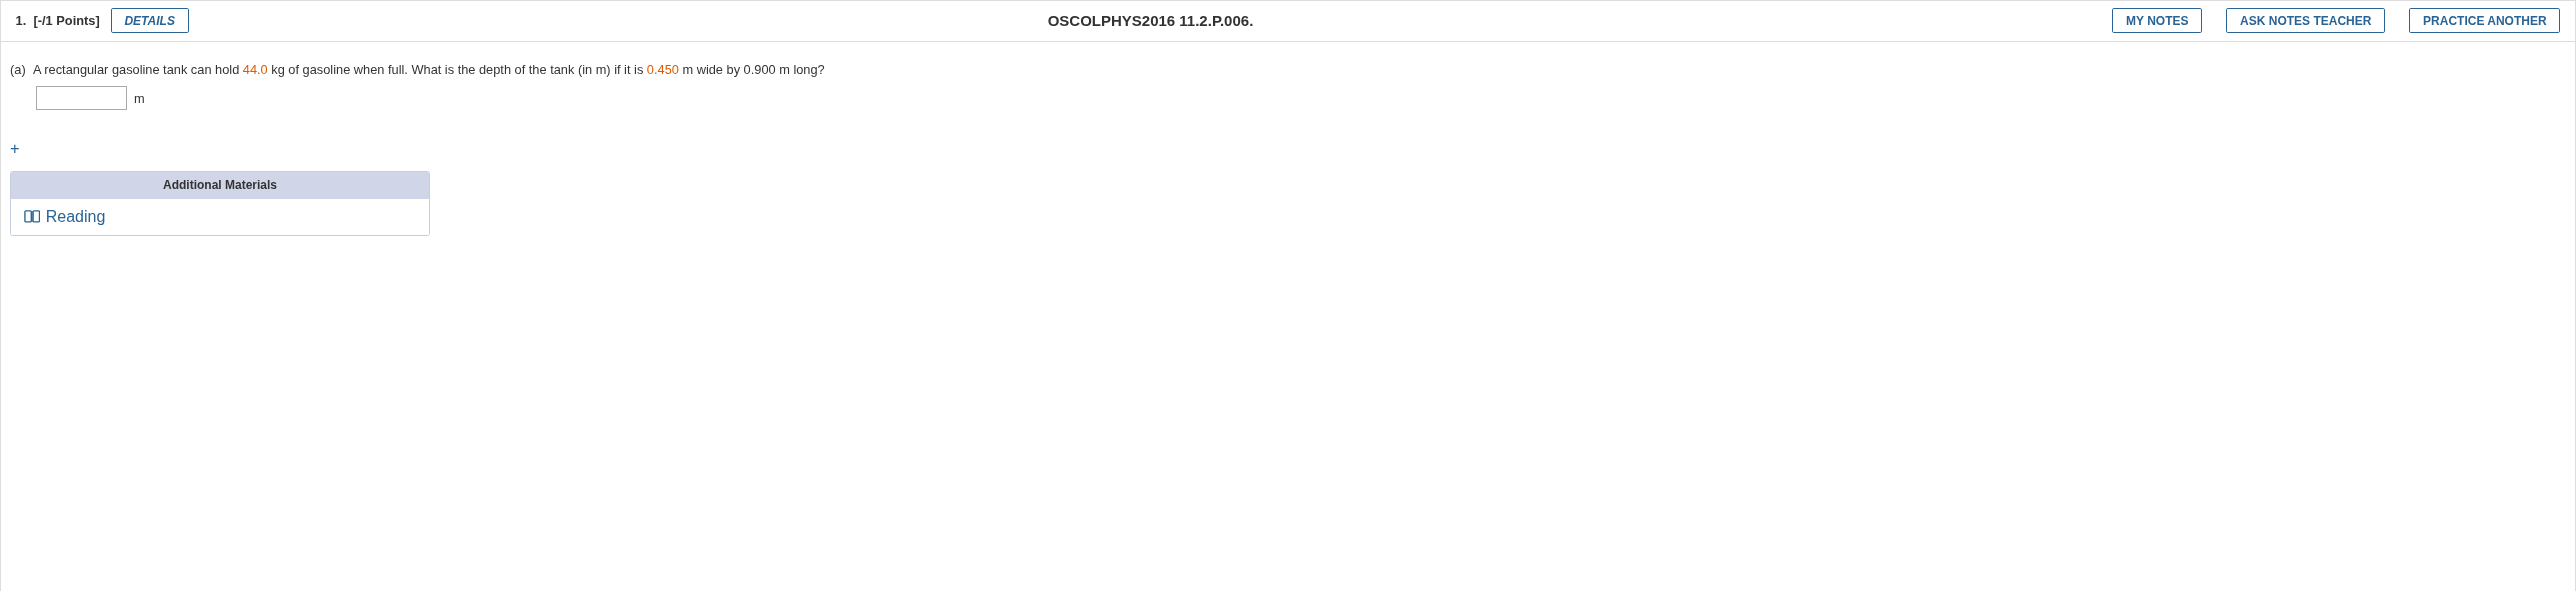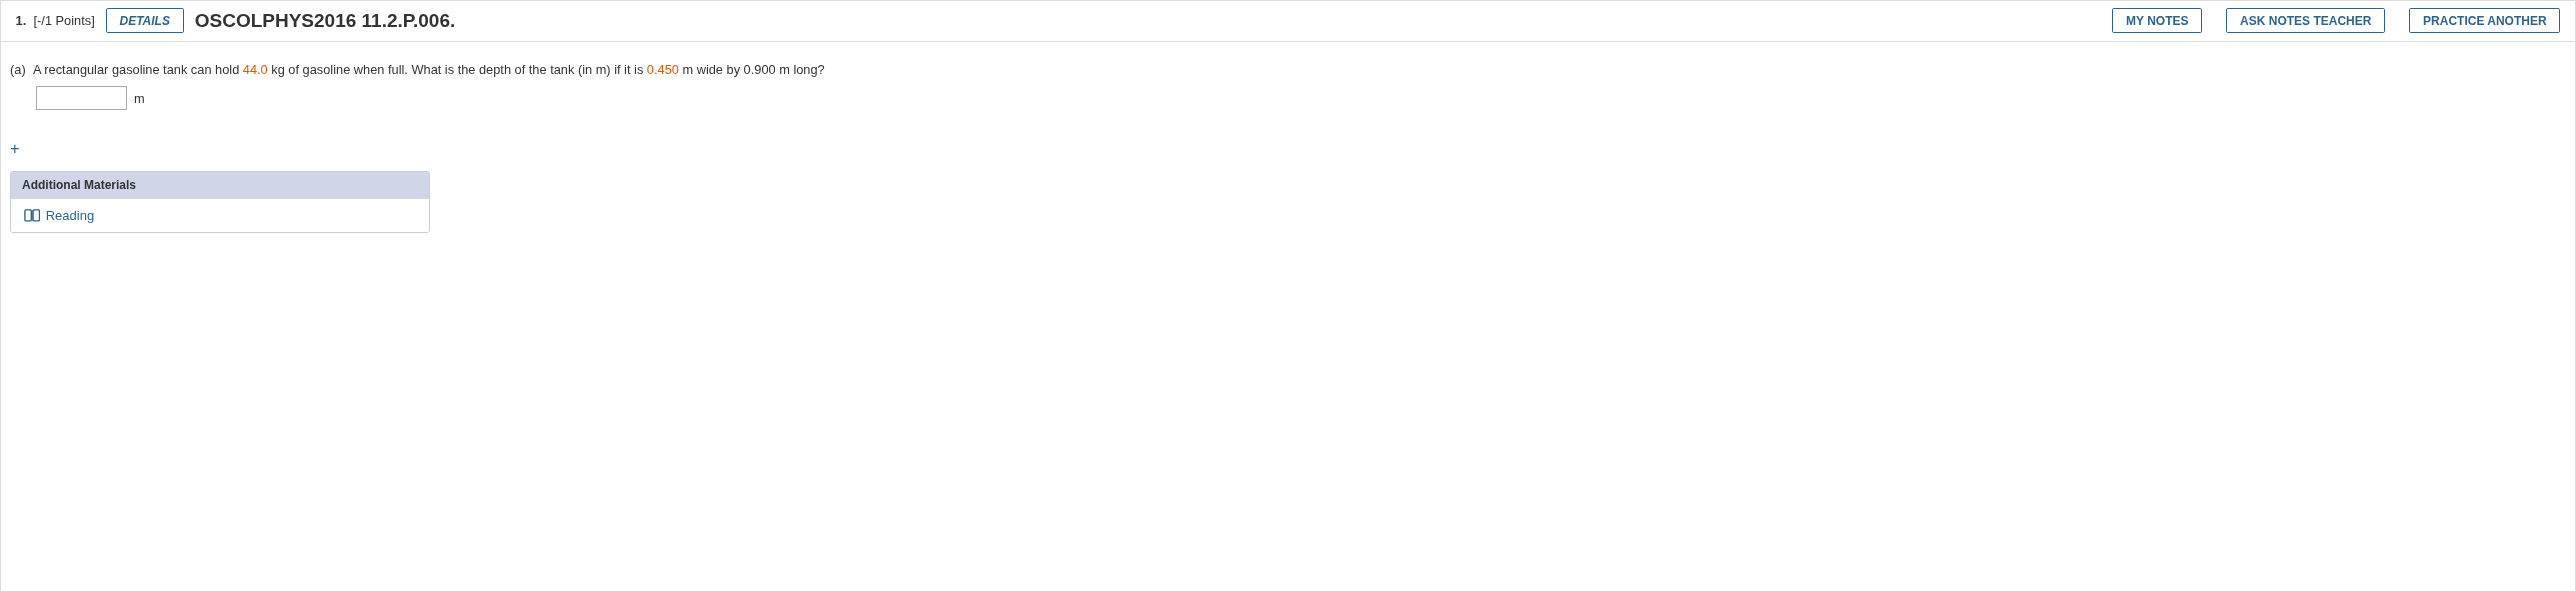--- a/index.html
+++ b/index.html
@@ -33,22 +33,23 @@
       background: #fff;
       padding: 4.6px 12.8px;
       font-size: 12px;
       font-weight: bold;
       cursor: pointer;
       border-radius: 1.8px;
       font-style: italic;
     }
     .problem-id {
       font-weight: bold;
-      font-size: 19px;
+      font-size: 15px;
       flex: 1;
+      text-align: center;
     }
     .header-actions {
       display: flex;
       gap: 24px;
       margin-left: auto;
     }
     .action-btn {
       border: 1.4px solid #2a6496;
       color: #2a6496;
       background: #fff;
@@ -97,50 +98,51 @@
       margin-top: 9px;
       margin-bottom: 12.8px;
       cursor: pointer;
       display: inline-block;
     }
     .additional-materials {
       border: 0.9px solid #c5cde0;
       border-radius: 2.7px;
       max-width: 420px;
       overflow: hidden;
+      text-align: center;
     }
     .additional-materials-header {
       background: #d0d5e8;
       padding: 6.4px 11px;
       font-weight: bold;
       font-size: 12px;
     }
     .additional-materials-body {
       padding: 9px 12.8px;
       background: #fff;
     }
     .reading-link {
       color: #2a6496;
       text-decoration: none;
-      font-size: 13px;
+      font-size: 16px;
       display: flex;
       align-items: center;
       gap: 5.5px;
       cursor: pointer;
     }
   </style>
 </head>
 <body>
 
 <div class="page-wrapper">
 
   <div class="header-bar">
     <span class="question-number">
       <span>1.</span>
-      <span style="font-weight:normal; margin-left:3.7px;">[-/1 Points]</span>
+      <span style="font-weight:bold; margin-left:3.7px;">[-/1 Points]</span>
     </span>
     <button class="details-btn">DETAILS</button>
     <span class="problem-id">OSCOLPHYS2016 11.2.P.006.</span>
     <div class="header-actions">
       <button class="action-btn">MY NOTES</button>
       <button class="action-btn">ASK NOTES TEACHER</button>
       <button class="action-btn">PRACTICE ANOTHER</button>
     </div>
   </div>
 

